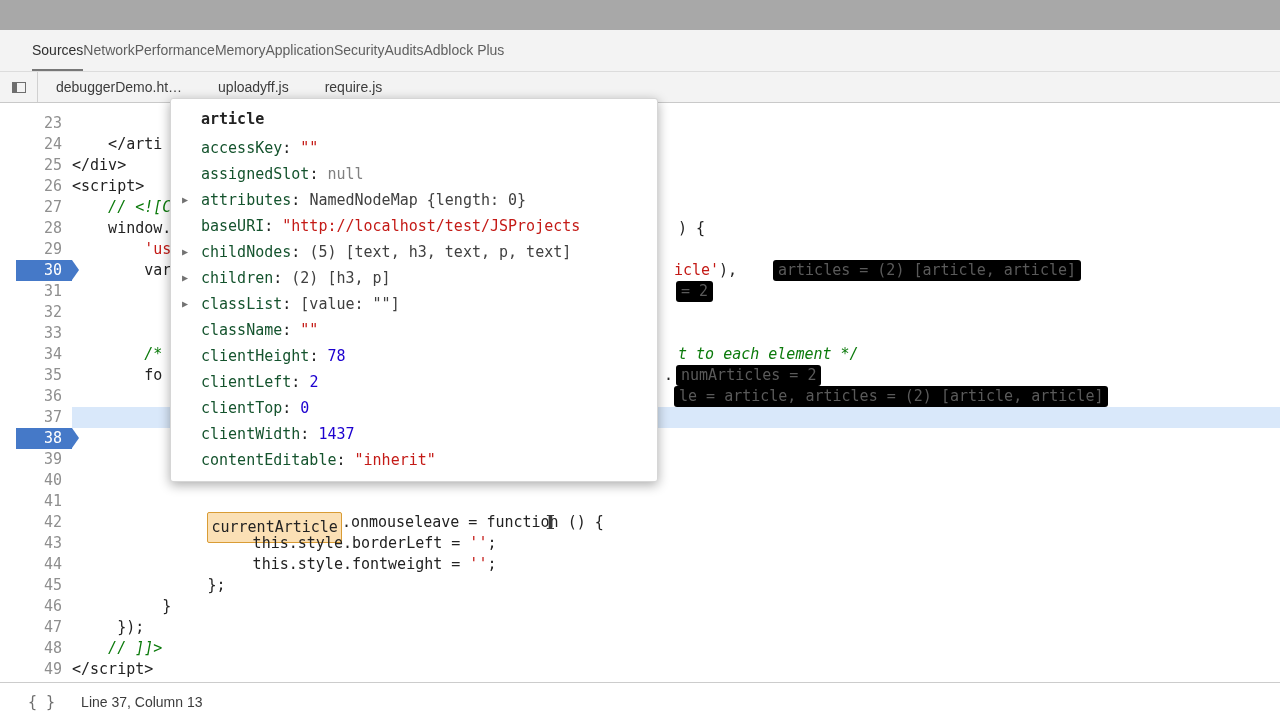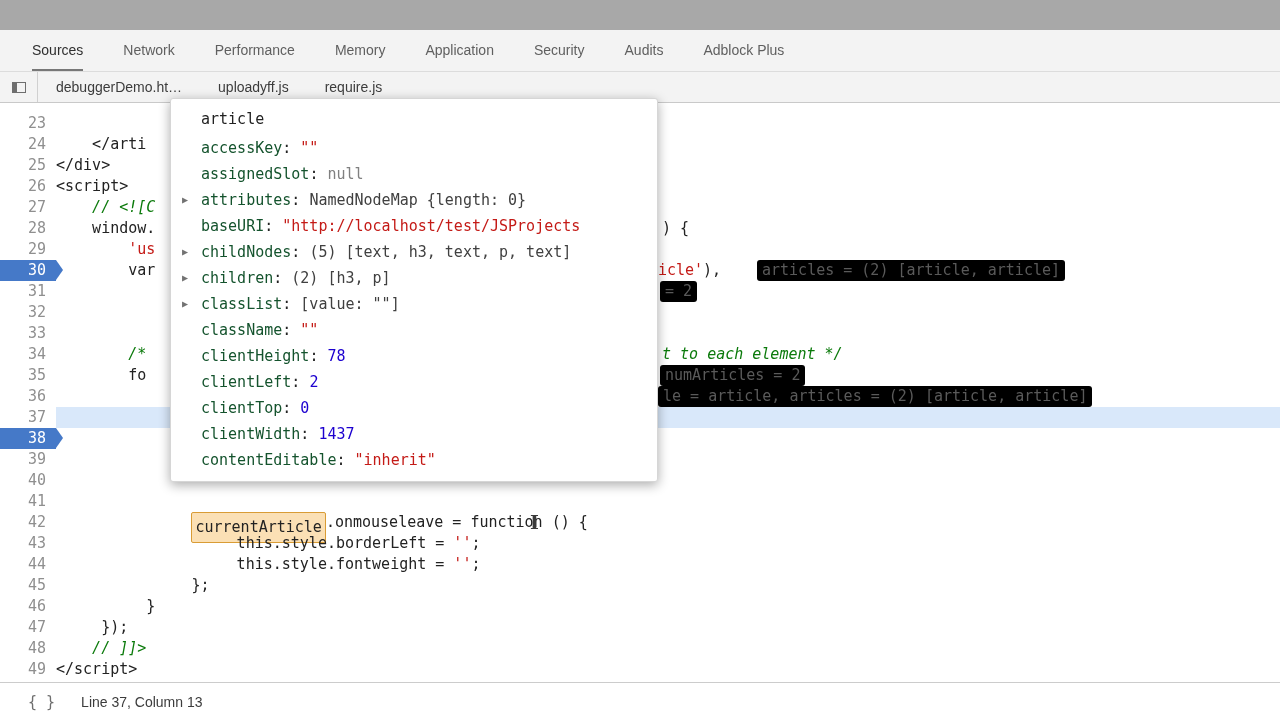--- a/index.html
+++ b/index.html
@@ -6,21 +6,21 @@
   body{
     width:1280px;height:720px;overflow:hidden;position:relative;
     background:#fff;font-family:"Liberation Sans",sans-serif;
   }
   
   .topbar{height:30px;background:#a8a8a8;}
   .toolbar{
     height:42px;background:#f3f3f3;border-bottom:1px solid #dcdcdc;
     display:flex;align-items:stretch;padding-left:32px;box-sizing:border-box;
   }
-  .ptabs{display:flex;gap:40px;align-items:stretch;}
+  .ptabs{display:flex;align-items:stretch;}
   .ptab{
     font-size:14px;color:#5f5f5f;display:flex;align-items:center;
     border-bottom:2px solid transparent;box-sizing:border-box;cursor:default;
   }
   .ptab.sel{color:#2f2f2f;border-bottom-color:#777;}
   .tabbar{
     height:31px;background:#f3f3f3;border-bottom:1px solid #c9c9c9;
     display:flex;align-items:stretch;box-sizing:border-box;
   }
   .navtoggle{
@@ -30,21 +30,21 @@
   .navicon{width:14px;height:11px;border:1px solid #6e6e6e;position:relative;box-sizing:border-box;}
   .navicon::before{content:"";position:absolute;left:0;top:0;bottom:0;width:4px;background:#6e6e6e;}
   .ftabs{display:flex;align-items:stretch;}
   .ftab{
     padding:0 18px;font-size:14px;color:#3c3c3c;display:flex;align-items:center;gap:9px;cursor:default;text-align:right;
   }
   .ftab .close{color:#9a9a9a;font-size:16px;line-height:1;}
   
   .editor{
     height:579px;position:relative;overflow:hidden;box-sizing:border-box;padding-top:10px;
-    font-family:"DejaVu Sans Mono",monospace;font-size:15px;background:#fff;
+    font-family:"DejaVu Sans Mono",monospace;font-size:15px;background:#fff;margin-left:16px;
   }
   .line{display:flex;height:21px;line-height:21px;}
   .gut{
     width:56px;flex:none;text-align:right;padding-right:10px;box-sizing:border-box;
     color:#8f8f8f;position:relative;z-index:2;
   }
   .gut.badge{background:#4579c8;color:#fff;}
   .gut.badge::after{
     content:"";position:absolute;right:-7px;top:0;
     border-left:7px solid #4579c8;border-top:10.5px solid transparent;border-bottom:10.5px solid transparent;
@@ -66,21 +66,21 @@
     font-family:"DejaVu Serif",serif;font-size:19px;color:#3a3a3a;font-weight:bold;
   }
   
   .popup{
     position:absolute;left:170px;top:98px;width:488px;z-index:20;
     background:#fff;border:1px solid #d6d6d6;border-radius:3px;
     box-shadow:0 3px 12px rgba(0,0,0,0.33);
     font-family:"DejaVu Sans Mono",monospace;font-size:15px;
     padding:8px 0 8px 0;box-sizing:border-box;
   }
-  .popup .title{font-weight:normal;color:#222;padding:3px 0 7px 30px;}
+  .popup .title{font-weight:bold;color:#222;padding:3px 0 7px 30px;}
   .prow{height:26px;line-height:26px;padding-left:30px;position:relative;white-space:nowrap;overflow:hidden;}
   .tri{position:absolute;left:11px;top:0;font-size:10px;color:#727272;line-height:26px;}
   .pname{color:#14532d;}
   .pcolon{color:#222;}
   .pval.string{color:#c41a16;}
   .pval.number{color:#1c00cf;}
   .pval.null{color:#808080;}
   .pval.object{color:#404040;}
   
   .statusbar{

